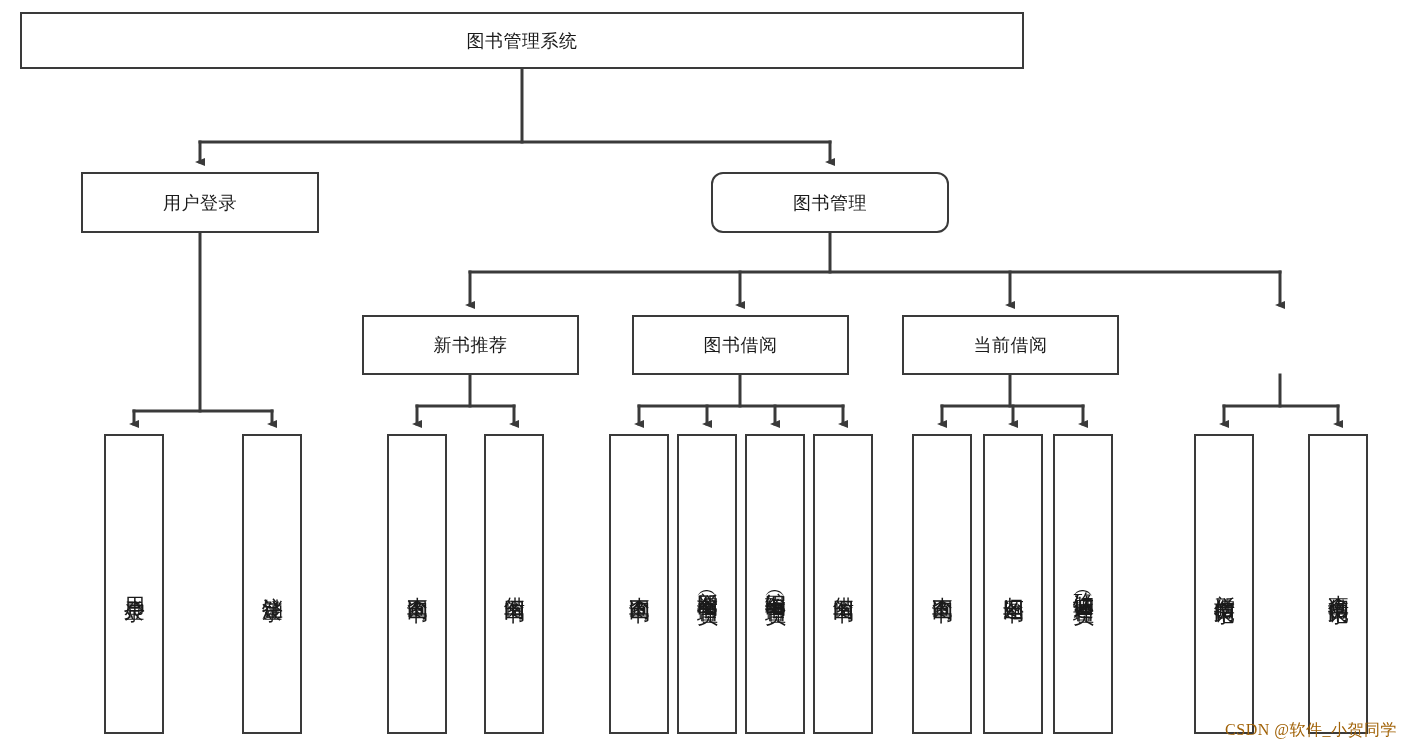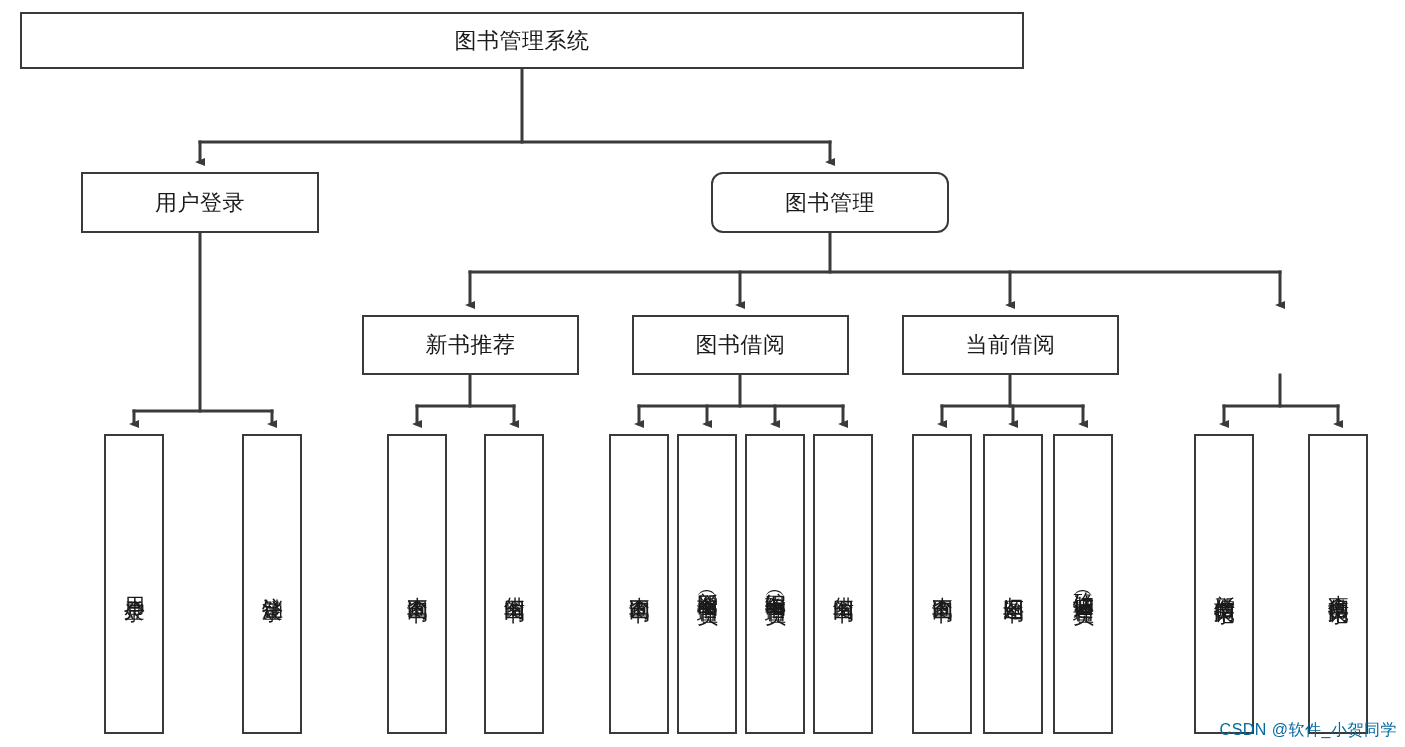--- a/index.html
+++ b/index.html
@@ -37,43 +37,43 @@
     justify-content: center;
     overflow: hidden;
   }
   .node .label {
     color: #1a1a1a;
     text-align: center;
     line-height: 1.18;
     white-space: pre;
   }
   .node.horiz .label {
-    font-size: 22px;
+    font-size: 18px;
     letter-spacing: 0.5px;
   }
   .node.vert {
     align-items: center;
     justify-content: center;
   }
   .node.vert .label {
     writing-mode: vertical-rl;
     text-orientation: upright;
     font-size: 21px;
     letter-spacing: 2px;
     line-height: 1.0;
     max-height: 100%;
   }
   #watermark {
     position: absolute;
     right: 8px;
     bottom: 6px;
     font-size: 16px;
-    color: #0369a1;
+    color: #a16207;
     letter-spacing: 0.5px;
-    font-family: Liberation Sans, sans-serif;
+    font-family: Liberation Serif, serif;
     white-space: pre;
   }
 </style>
 </head>
 <body>
 
 <div id="diagram-root">
 
   <svg class="edges" viewBox="0 0 1405 747" xmlns="http://www.w3.org/2000/svg">
     <defs>

